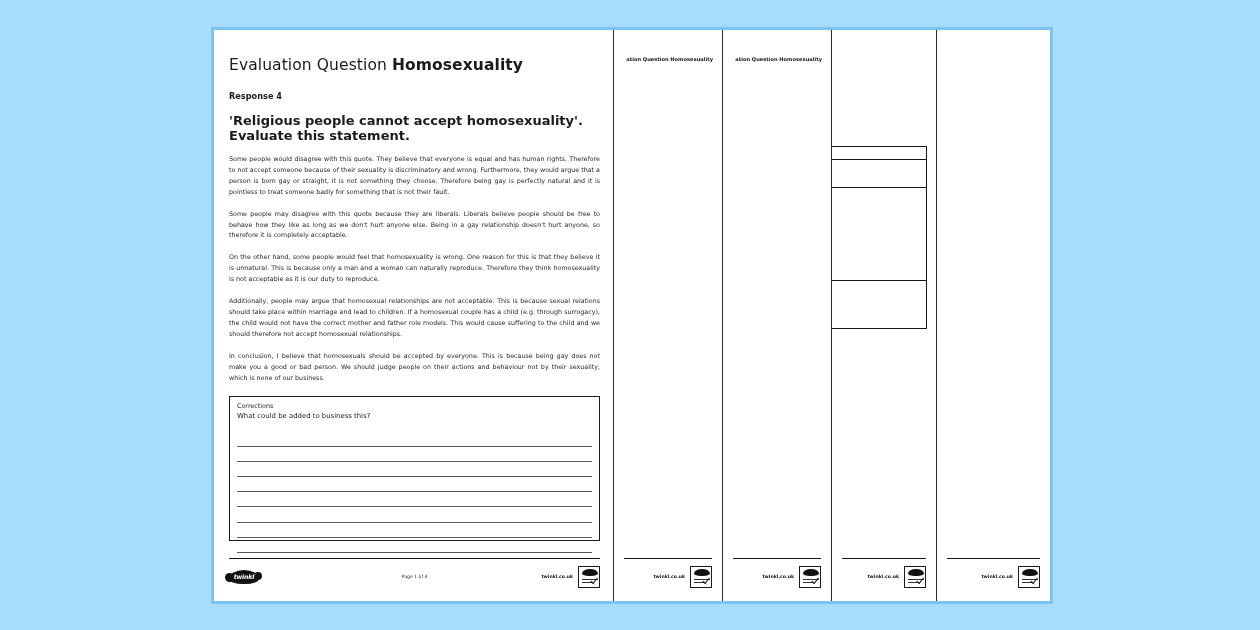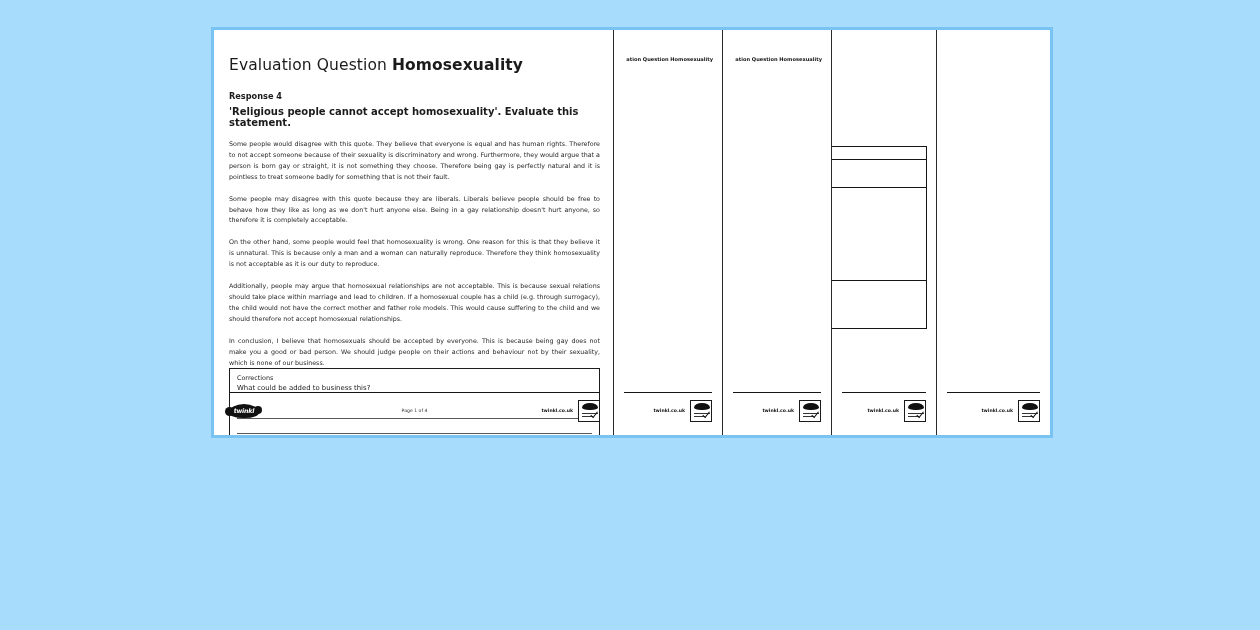--- a/index.html
+++ b/index.html
@@ -8,21 +8,21 @@
     background: #a7dcfd;
     font-family: "DejaVu Sans", sans-serif;
     overflow: hidden;
   }
   #stage { position: relative; width: 1260px; height: 630px; }
 
   
   .frame {
     position: absolute;
     left: 211px; top: 27px;
-    width: 842px; height: 411px;
+    width: 842px; height: 577px;
     border: 3px solid #79c3f2;
     background: #ffffff;
     overflow: hidden;
   }
   .frame-inner {
     position: absolute; inset: 0;
     background: #ffffff;
   }
 
   
@@ -63,35 +63,36 @@
     font-weight: 700;
     color: #1b1b1b;
   }
   .qlabel {
     margin-top: 16px;
     font-size: 7.1px;
     font-weight: 700;
     color: #1b1b1b;
   }
   .qtext {
-    margin-top: 5px;
-    font-size: 10px;
+    margin-top: 12px;
+    font-size: 13px;
     font-weight: 700;
     color: #1b1b1b;
   }
   .para {
     margin-top: 11px;
     font-size: 6.35px;
     line-height: 1.72;
     text-align: justify;
     color: #2a2a2a;
   }
 
   
   .corrections {
+    margin-top: 13px;
     border: 1.3px solid #1c1c1c;
     height: 145px;
     padding: 5px 7px 0 7px;
     position: relative;
   }
   .corr-t1 { font-size: 6.4px; color: #1b1b1b; }
   .corr-t2 { font-size: 6.9px; color: #1b1b1b; margin-top: 2px; }
   .corr-lines { margin-top: 11px; }
   .corr-line {
     border-bottom: 1.1px solid #585858;

